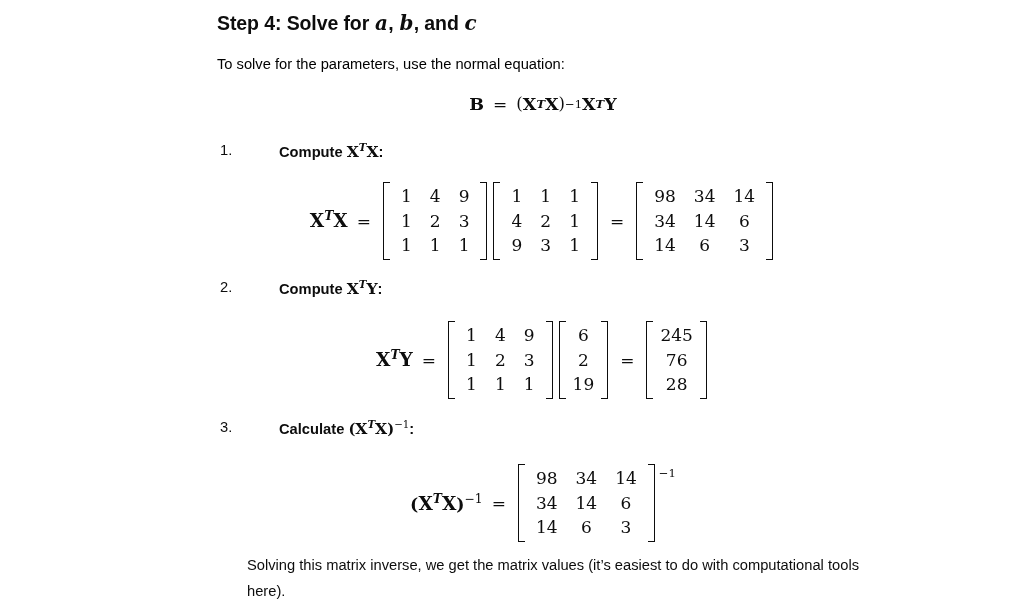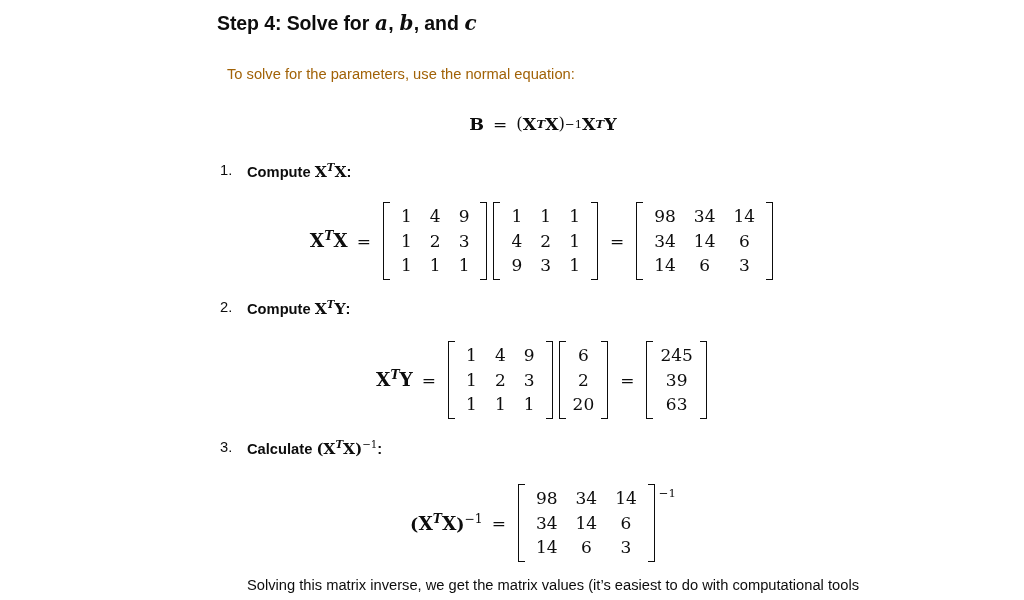--- a/index.html
+++ b/index.html
@@ -39,23 +39,23 @@
     line-height: 1.3;
     margin: 0;
     padding-top: 11px;
     color: #0d0d0d;
   }
 
   
   .intro-text {
     font-size: 14.7px;
     line-height: 1.75;
-    margin: 10px;
+    margin: 0;
     padding-top: 15px;
-    color: #a16207;
+    color: #000000;
   }
 
   
   .mi {            
     font-family: "DejaVu Serif", "Liberation Serif", serif;
     font-style: italic;
     font-size: 1.02em;
     padding: 0 0.5px;
   }
   .mb {            
@@ -101,20 +101,21 @@
     position: absolute;
     left: 3px;
     top: 0;
     width: 20px;
     text-align: left;
     font-size: 14.7px;
     color: #0d0d0d;
   }
   .li-label {
     font-weight: 700;
+    margin-left: 32px;
   }
 
   .item-1 { margin-top: 22px; }
   .item-2 { margin-top: 12px; }
   .item-3 { margin-top: 13px; }
 
   .note-para {
     font-size: 14.7px;
     line-height: 1.78;
     margin: 0;
@@ -340,37 +341,37 @@
           <span class="matrix col">
               <table>
                 <tbody>
             <tr>
                     <td>6</td>
                   </tr>
             <tr>
                     <td>2</td>
                   </tr>
             <tr>
-                    <td>20</td>
+                    <td>19</td>
                   </tr>
           </tbody>
               </table>
             </span>
           <span class="mop">=</span>
           <span class="matrix col">
               <table>
                 <tbody>
             <tr>
                     <td>245</td>
                   </tr>
             <tr>
-                    <td>39</td>
-                  </tr>
-            <tr>
-                    <td>63</td>
+                    <td>76</td>
+                  </tr>
+            <tr>
+                    <td>28</td>
                   </tr>
           </tbody>
               </table>
             </span>
         </span>
       </div>
 
       <li class="item-3">
         <span class="marker">3.</span>
         <span class="li-label"><span>Calculate </span><span class="mn">(</span><span class="mb">X</span><sup class="sup-t">T</sup><span class="mb">X</span><span class="mn">)</span><sup class="sup-inv">−1</sup><span>:</span></span>

